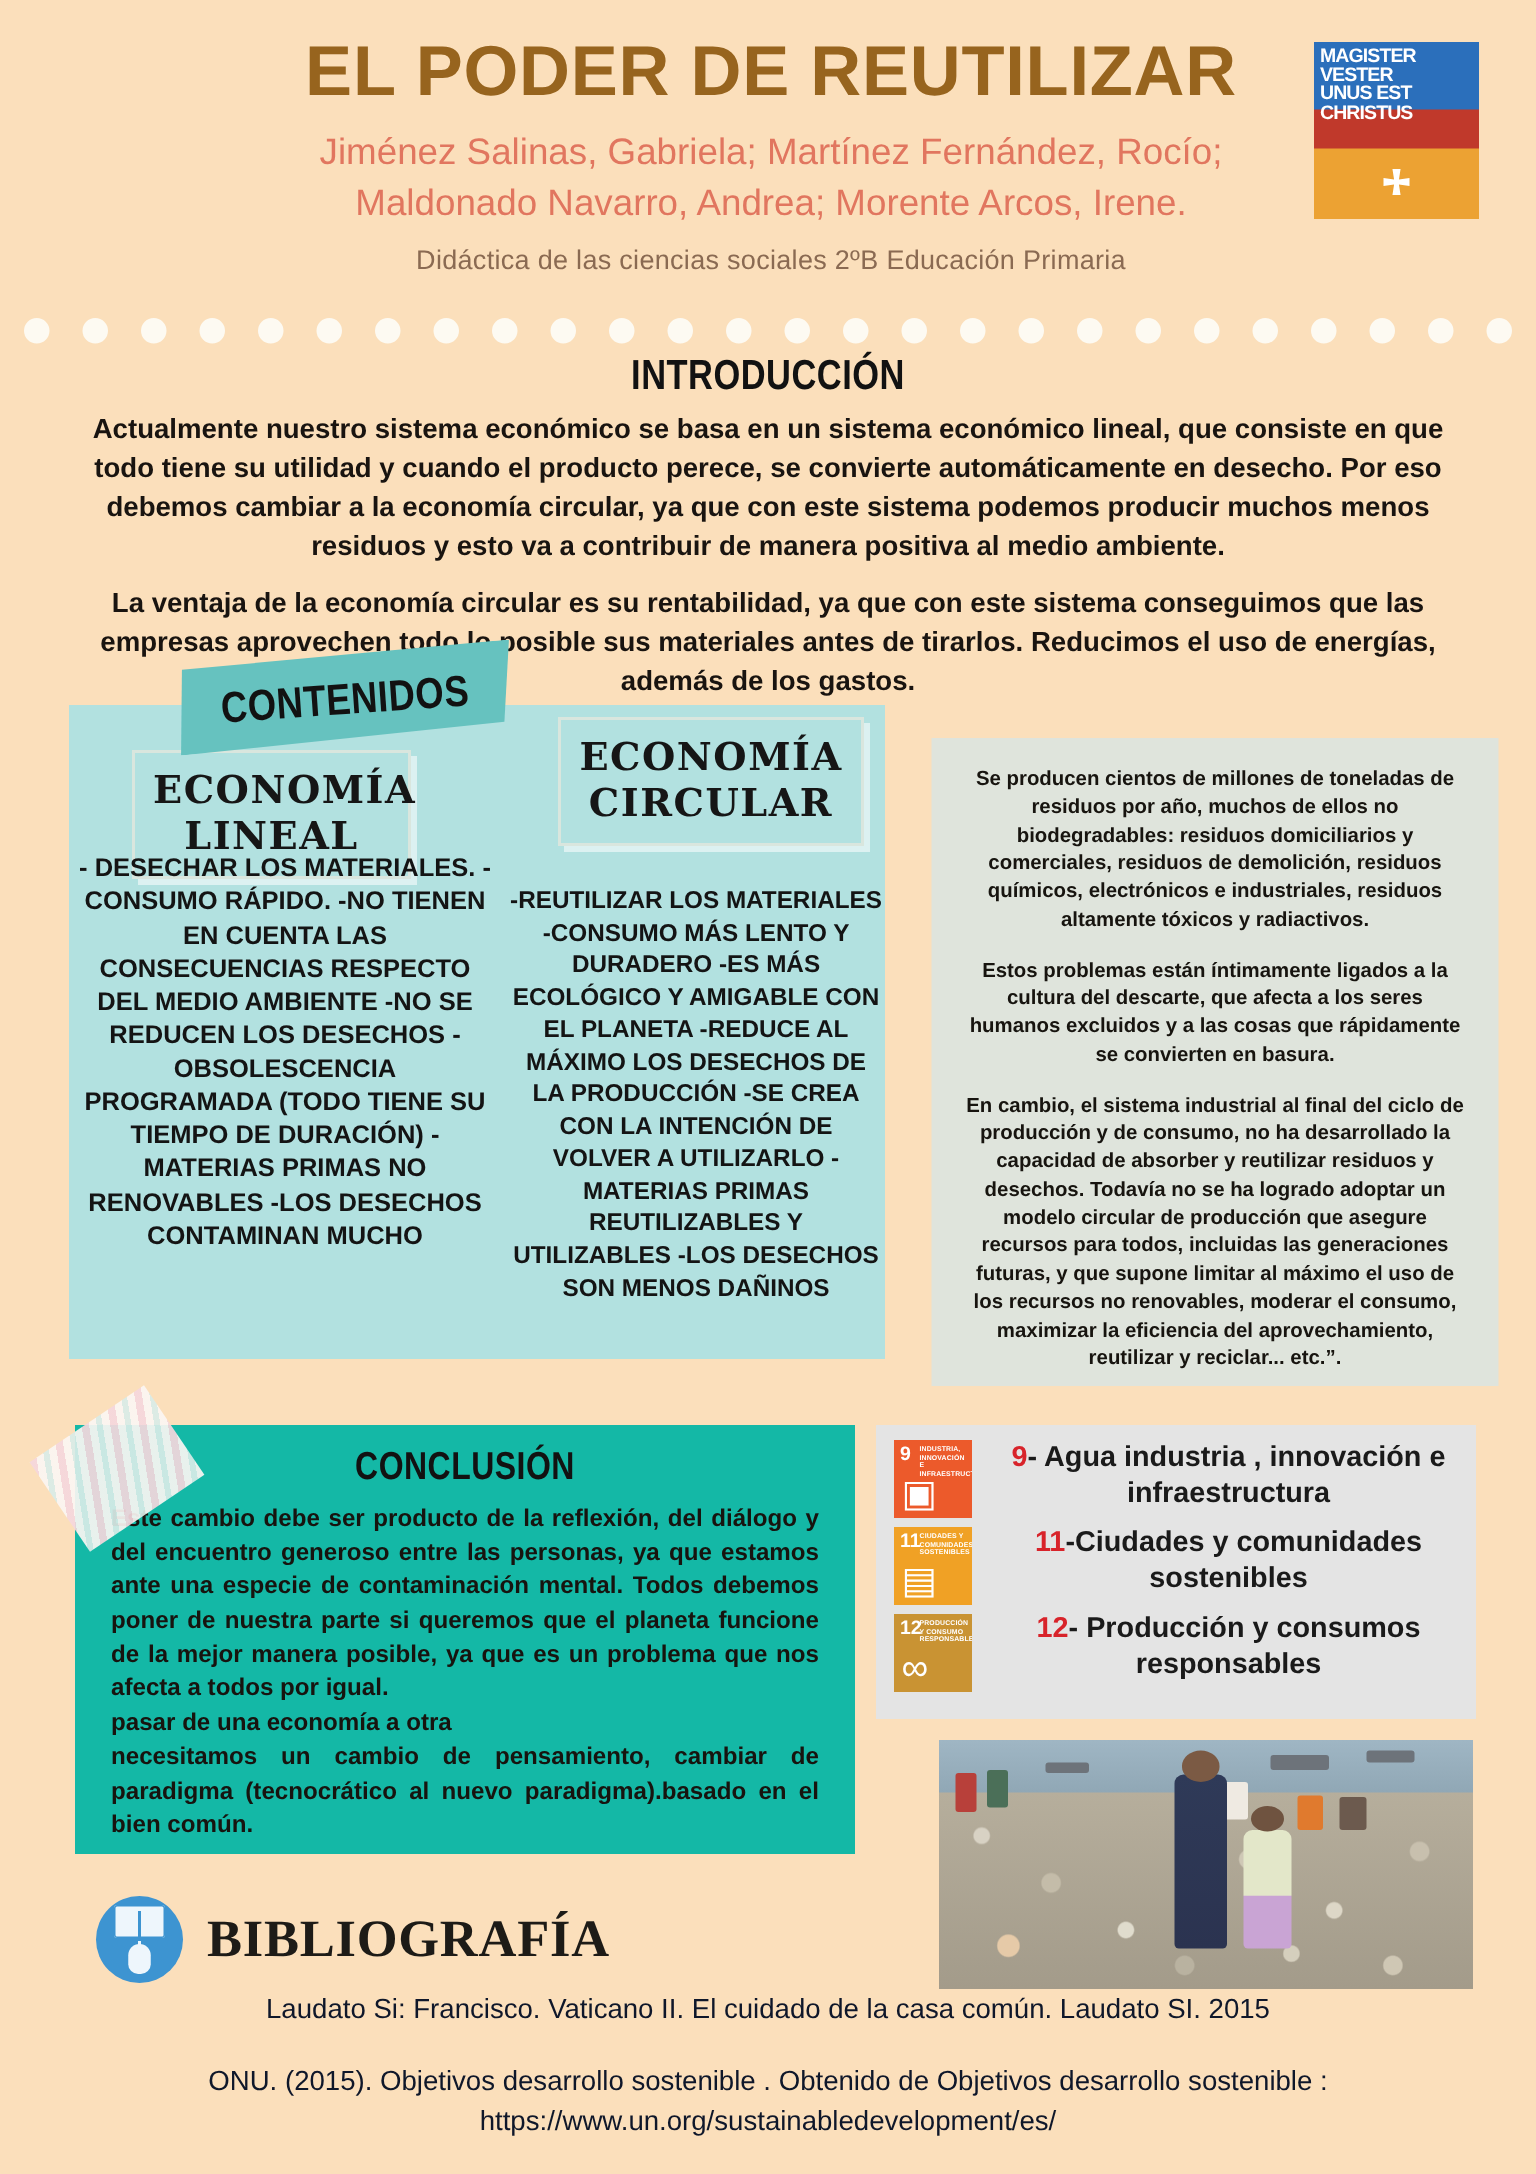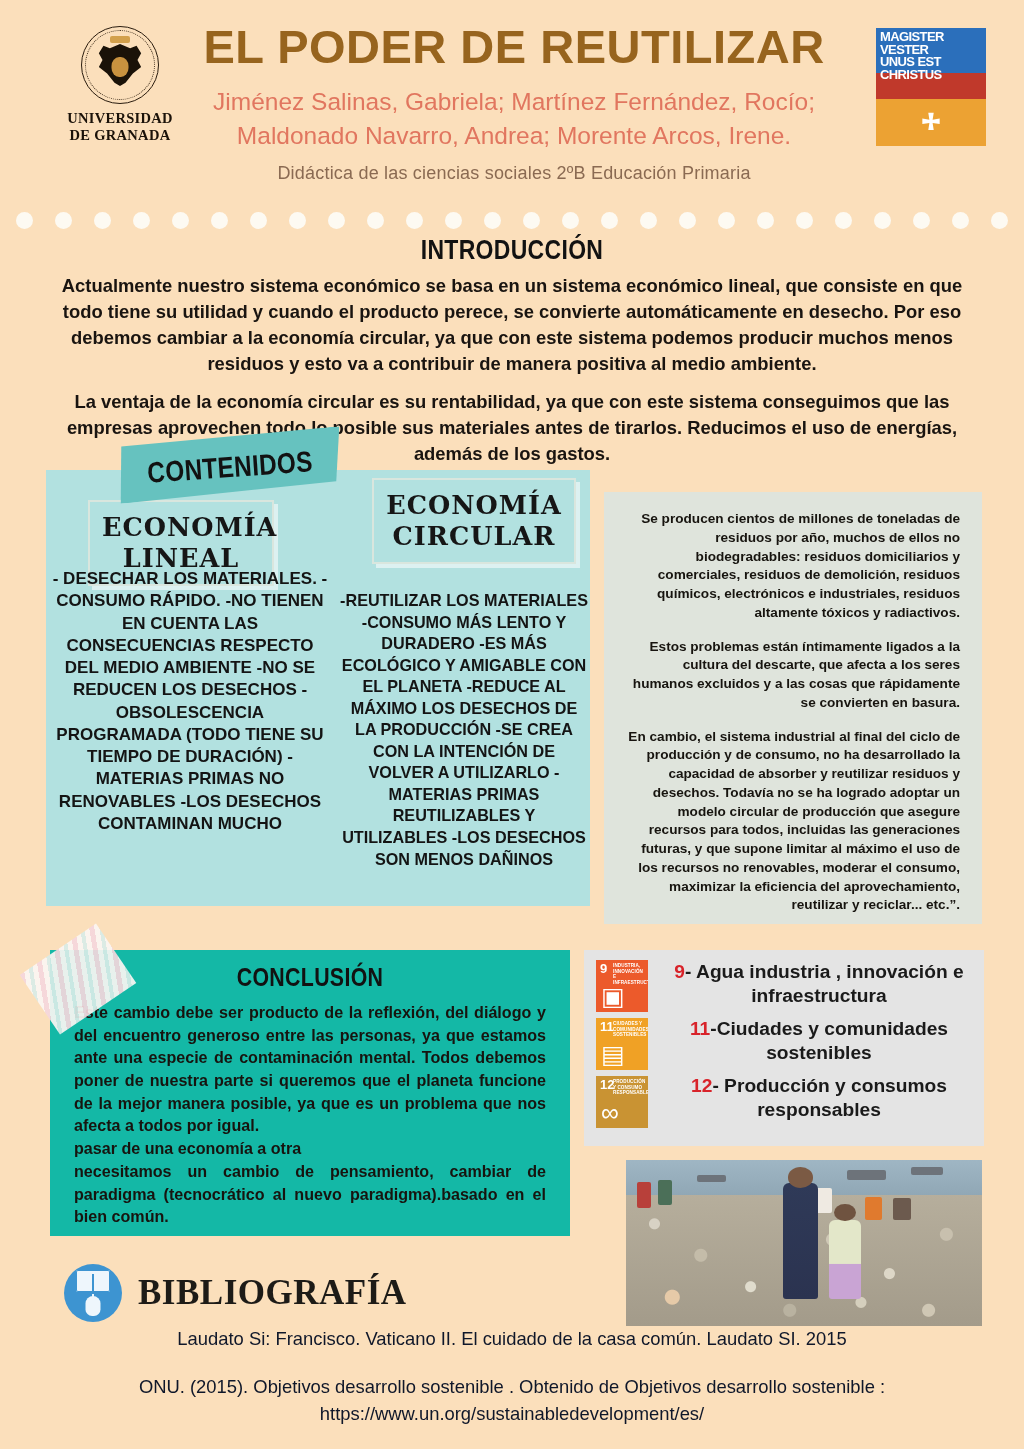--- a/index.html
+++ b/index.html
@@ -186,27 +186,27 @@
     left: 52px; top: 568px; width: 276px;
     font-size: 17px; line-height: 1.31;
   }
   #circular-list {
     left: 340px; top: 590px; width: 248px;
     font-size: 16.2px; line-height: 1.33;
   }
 
   
   #residuos-panel {
-    position: absolute; left: 604px; top: 492px;
+    position: absolute; left: 621px; top: 492px;
     width: 378px; height: 432px;
     background: #dfe4dc;
     padding: 18px 22px;
     font-size: 13.6px; line-height: 1.38;
     font-weight: bold; color: #17140f;
-    text-align: right;
+    text-align: center;
   }
   #residuos-panel p + p { margin-top: 15px; }
 
   
   #conclusion-panel {
     position: absolute; left: 50px; top: 950px;
     width: 520px; height: 286px;
     background: #14b8a6;
   }
   #tape {
@@ -352,33 +352,20 @@
   #biblio-refs .ref1 { font-size: 18.4px; }
   #biblio-refs .ref2 { margin-top: 24px; font-size: 18.4px; line-height: 1.45; }
 </style>
 </head>
 <body>
 
 <div id="poster">
 
   <div id="header">
 
-    <div id="ugr-logo">
-      <div id="ugr-crest">
-        <div class="ring"></div>
-        <div class="ringtxt"></div>
-        <div class="eagle"></div>
-        <div class="face"></div>
-        <div class="crown"></div>
-      </div>
-      <div id="ugr-name">
-        <div>UNIVERSIDAD</div>
-        <div>DE GRANADA</div>
-      </div>
-    </div>
 
     <div id="title-block">
       <div id="poster-title">EL PODER DE REUTILIZAR</div>
       <div id="authors">Jiménez Salinas, Gabriela; Martínez Fernández, Rocío; Maldonado Navarro, Andrea; Morente Arcos, Irene.</div>
       <div id="subject-line">Didáctica de las ciencias sociales    2ºB Educación Primaria</div>
     </div>
 
     <div id="mv-logo">
       <div class="band-blue"></div>
       <div class="band-red"></div>

